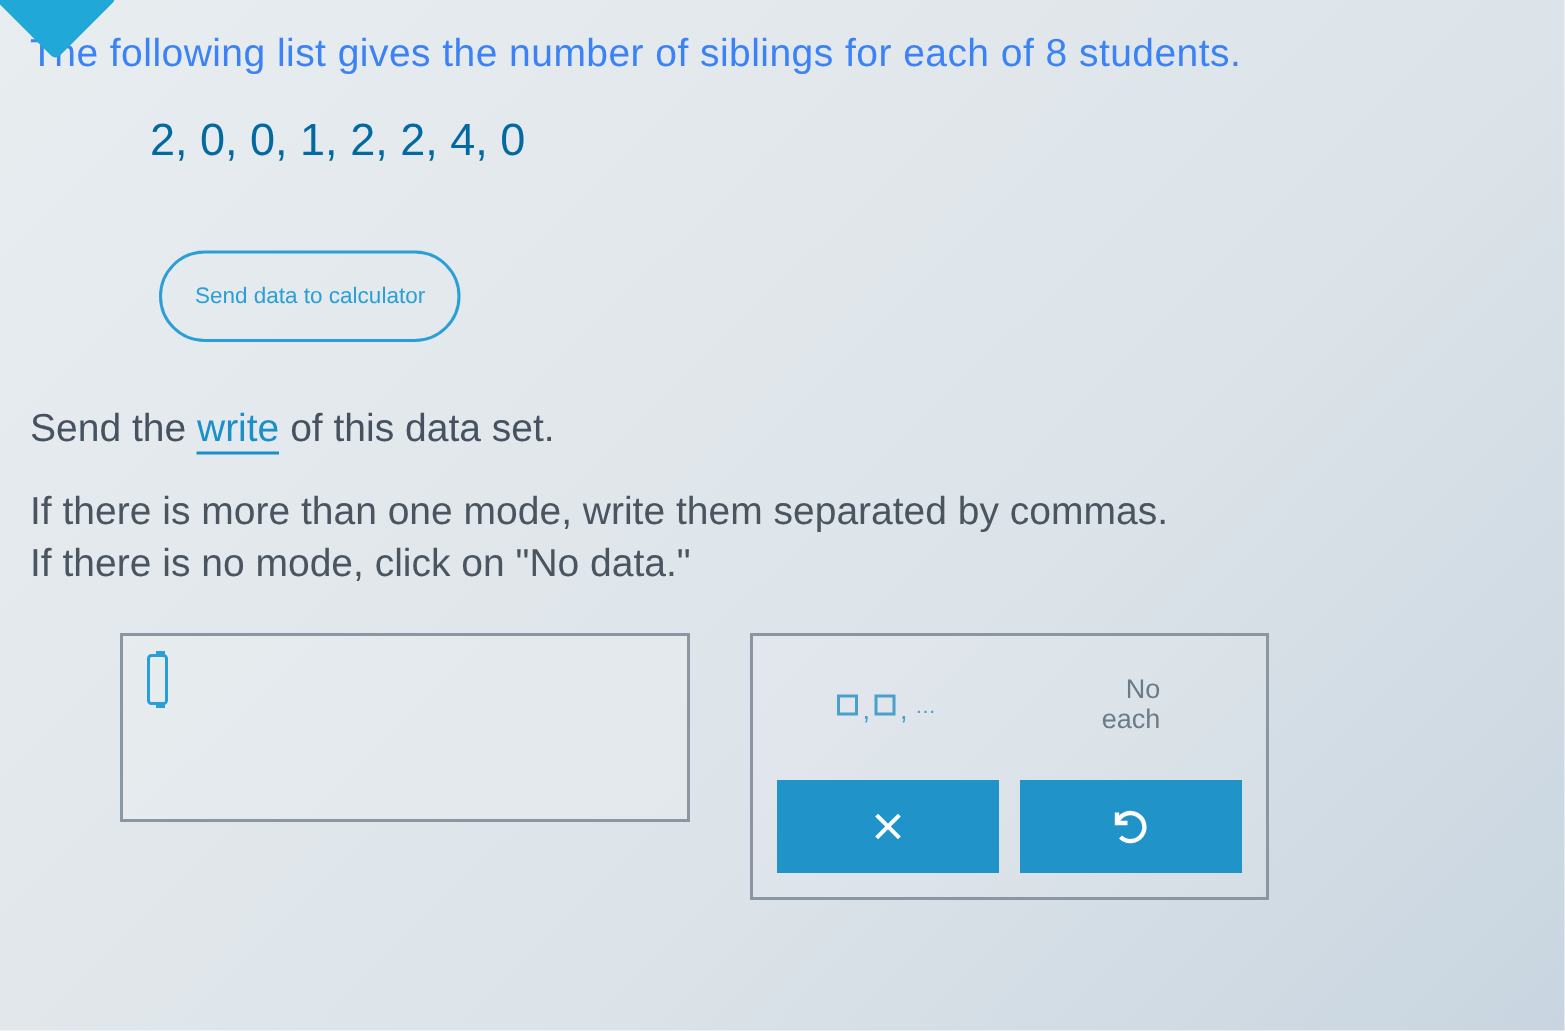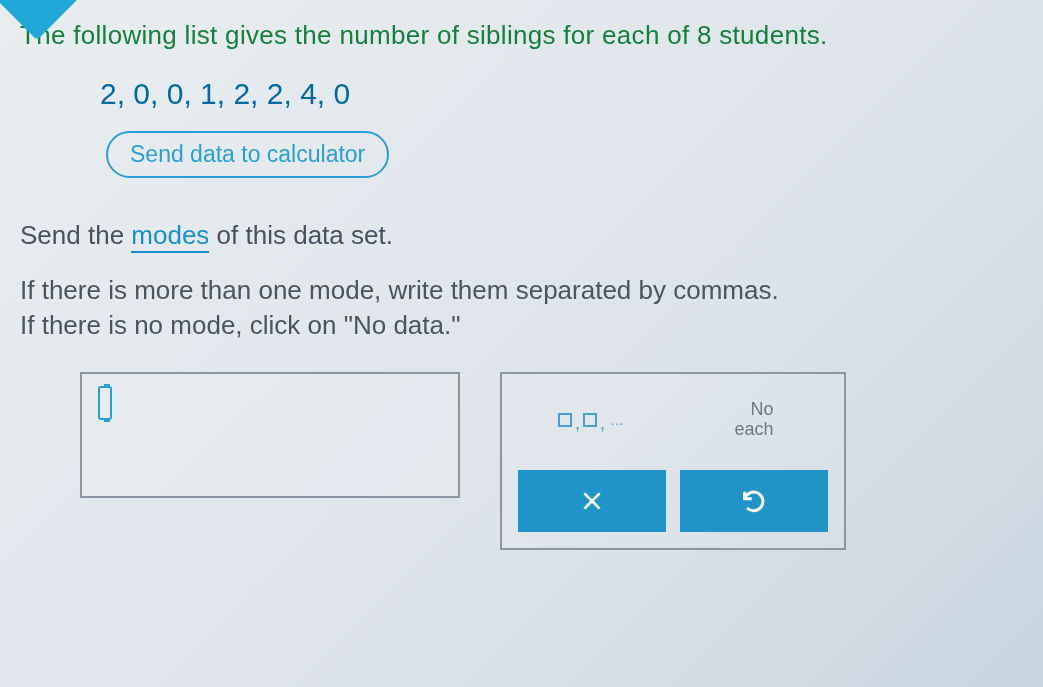--- a/index.html
+++ b/index.html
@@ -20,42 +20,43 @@
     height: 58px;
     background: #1fa8d8;
     transform: rotate(45deg);
     border-radius: 4px;
   }
   .content {
     padding: 20px 30px 20px 20px;
   }
   .intro {
     font-size: 26px;
-    color: #15803d;
+    color: #3b82f6;
     margin-bottom: 26px;
     letter-spacing: 0.3px;
   }
   .data-list {
     font-size: 30px;
     color: #0369a1;
     margin-left: 80px;
     margin-bottom: 20px;
     font-weight: 500;
   }
   .send-btn {
     display: inline-block;
     margin-left: 86px;
     border: 2px solid #2a9fd6;
     border-radius: 999px;
-    padding: 8px 22px;
-    font-size: 23px;
+    padding: 20px 22px;
+    font-size: 15px;
     color: #2a9fd6;
     background: transparent;
     cursor: pointer;
     margin-bottom: 42px;
+    margin-top: 36px;
   }
   .question {
     font-size: 26px;
     color: #475261;
     margin-bottom: 22px;
   }
   .modes-link {
     color: #1a8fc9;
     border-bottom: 2px solid #1a8fc9;
     padding-bottom: 1px;
@@ -173,21 +174,21 @@
 
 <div class="content">
 
   <p class="intro">The following list gives the number of siblings for each of 8 students.</p>
 
   <p class="data-list">2, 0, 0, 1, 2, 2, 4, 0</p>
 
   <button class="send-btn">Send data to calculator</button>
 
   <p class="question">
-    <span>Send the </span><span class="modes-link">modes</span><span> of this data set.</span>
+    <span>Send the </span><span class="modes-link">write</span><span> of this data set.</span>
   </p>
 
   <p class="instructions">
     <span>If there is more than one mode, write them separated by commas.</span><br>
     <span>If there is no mode, click on "No data."</span>
   </p>
 
   <div class="answer-row">
 
     <div class="answer-box">

